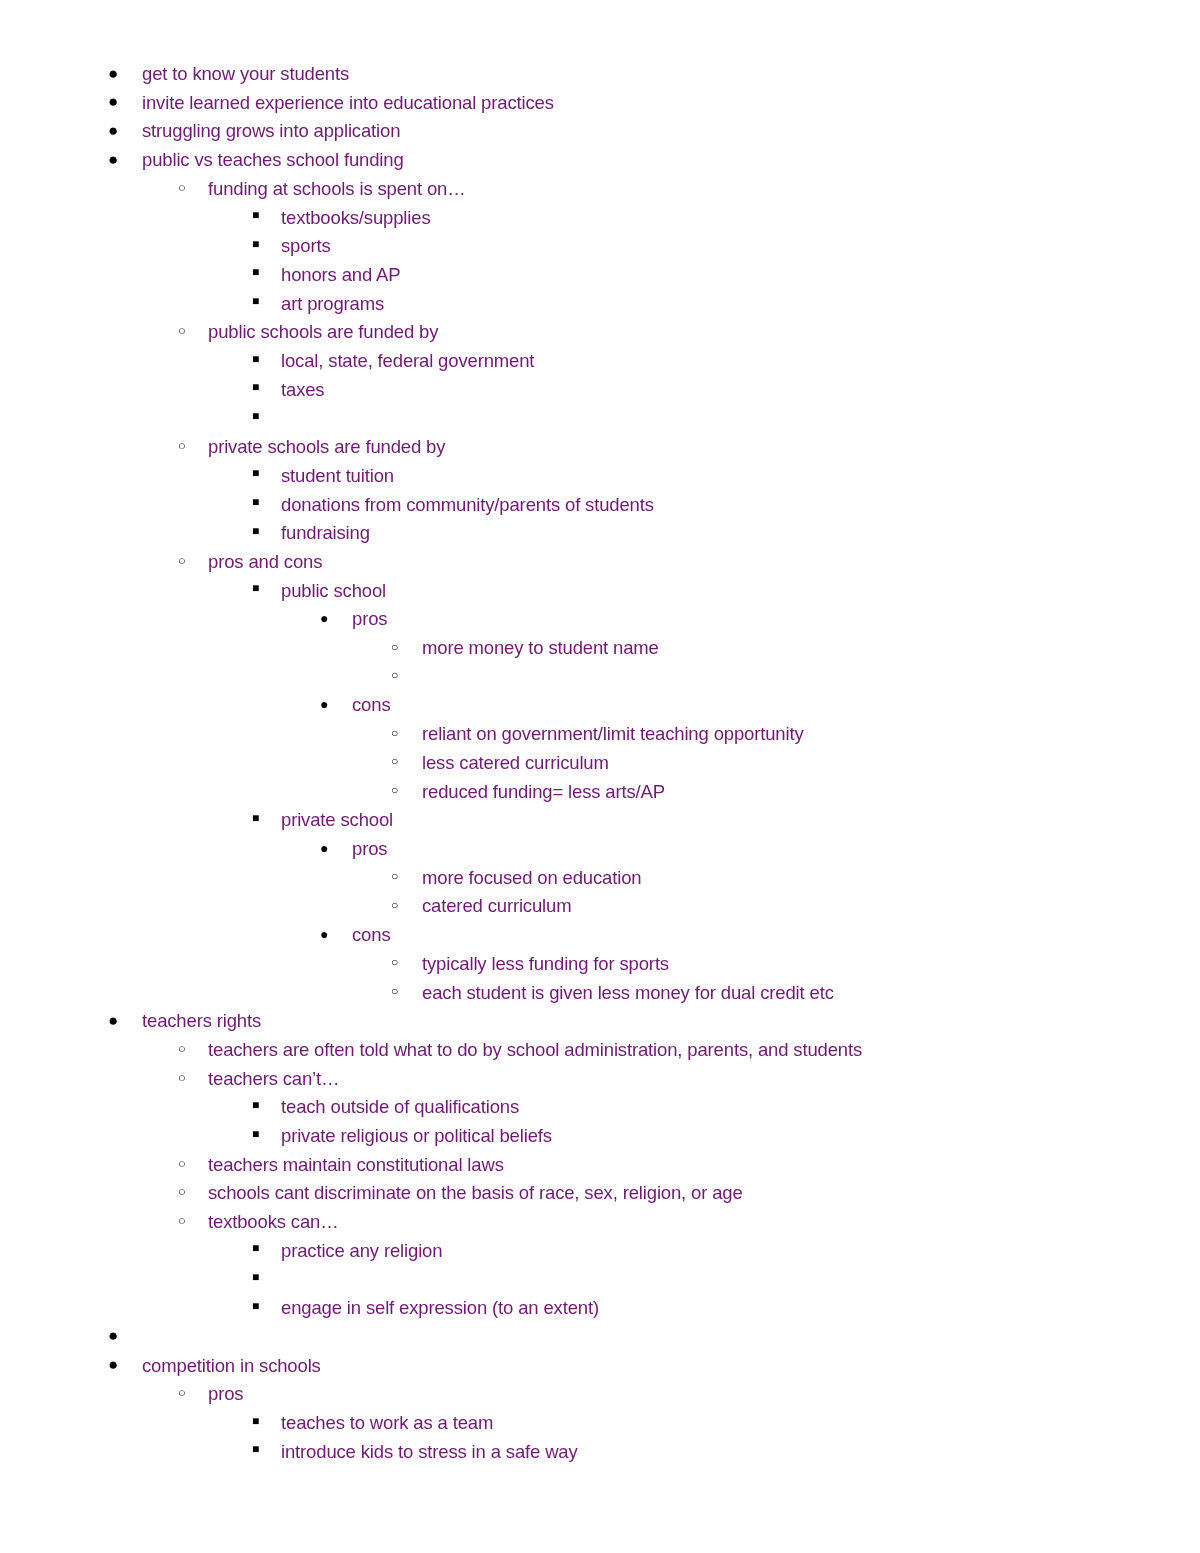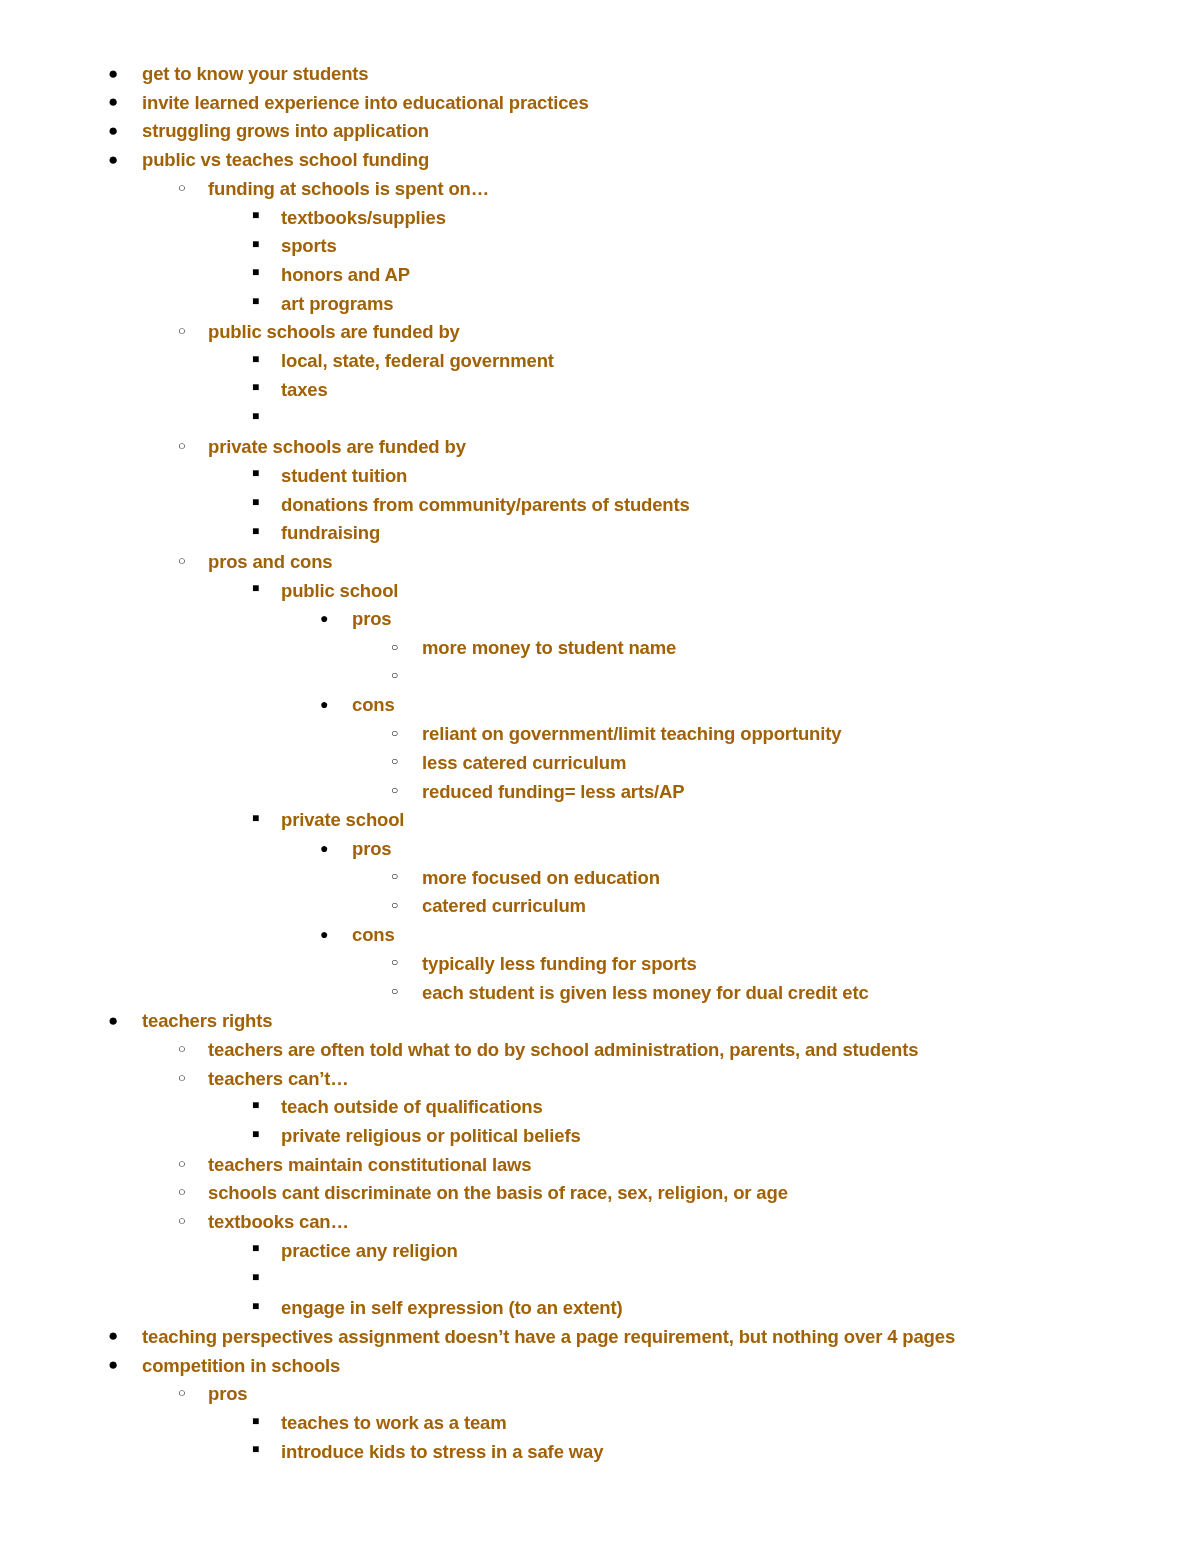--- a/index.html
+++ b/index.html
@@ -57,22 +57,21 @@
     display: inline-block;
     text-align: left;
     font-size: 18.5px;
     line-height: 28.7px;
     color: #000000;
     user-select: none;
   }
   .label {
     flex: 0 0 auto;
     display: inline-block;
-    color: #a16207;
-    font-weight: bold;
+    color: #701a75;
   }
 
   
   .lvl1 > .row { padding-left: 108px; }
   .lvl1 > .row > .bullet { width: 34px; }
 
   .lvl2 > .row { padding-left: 178px; }
   .lvl2 > .row > .bullet { width: 30px; }
 
   .lvl3 > .row { padding-left: 252px; }
@@ -382,21 +381,20 @@
                     <span class="label">engage in self expression (to an extent)</span>
                   </div>
                 </li>
               </ul>
             </li>
           </ul>
         </li>
         <li class="node lvl1">
           <div class="row">
             <span class="bullet b-disc">●</span>
-            <span class="label">teaching perspectives assignment doesn’t have a page requirement, but nothing over 4 pages</span>
           </div>
         </li>
         <li class="node lvl1">
           <div class="row">
             <span class="bullet b-disc">●</span>
             <span class="label">competition in schools</span>
           </div>
           <ul>
             <li class="node lvl2">
               <div class="row">

